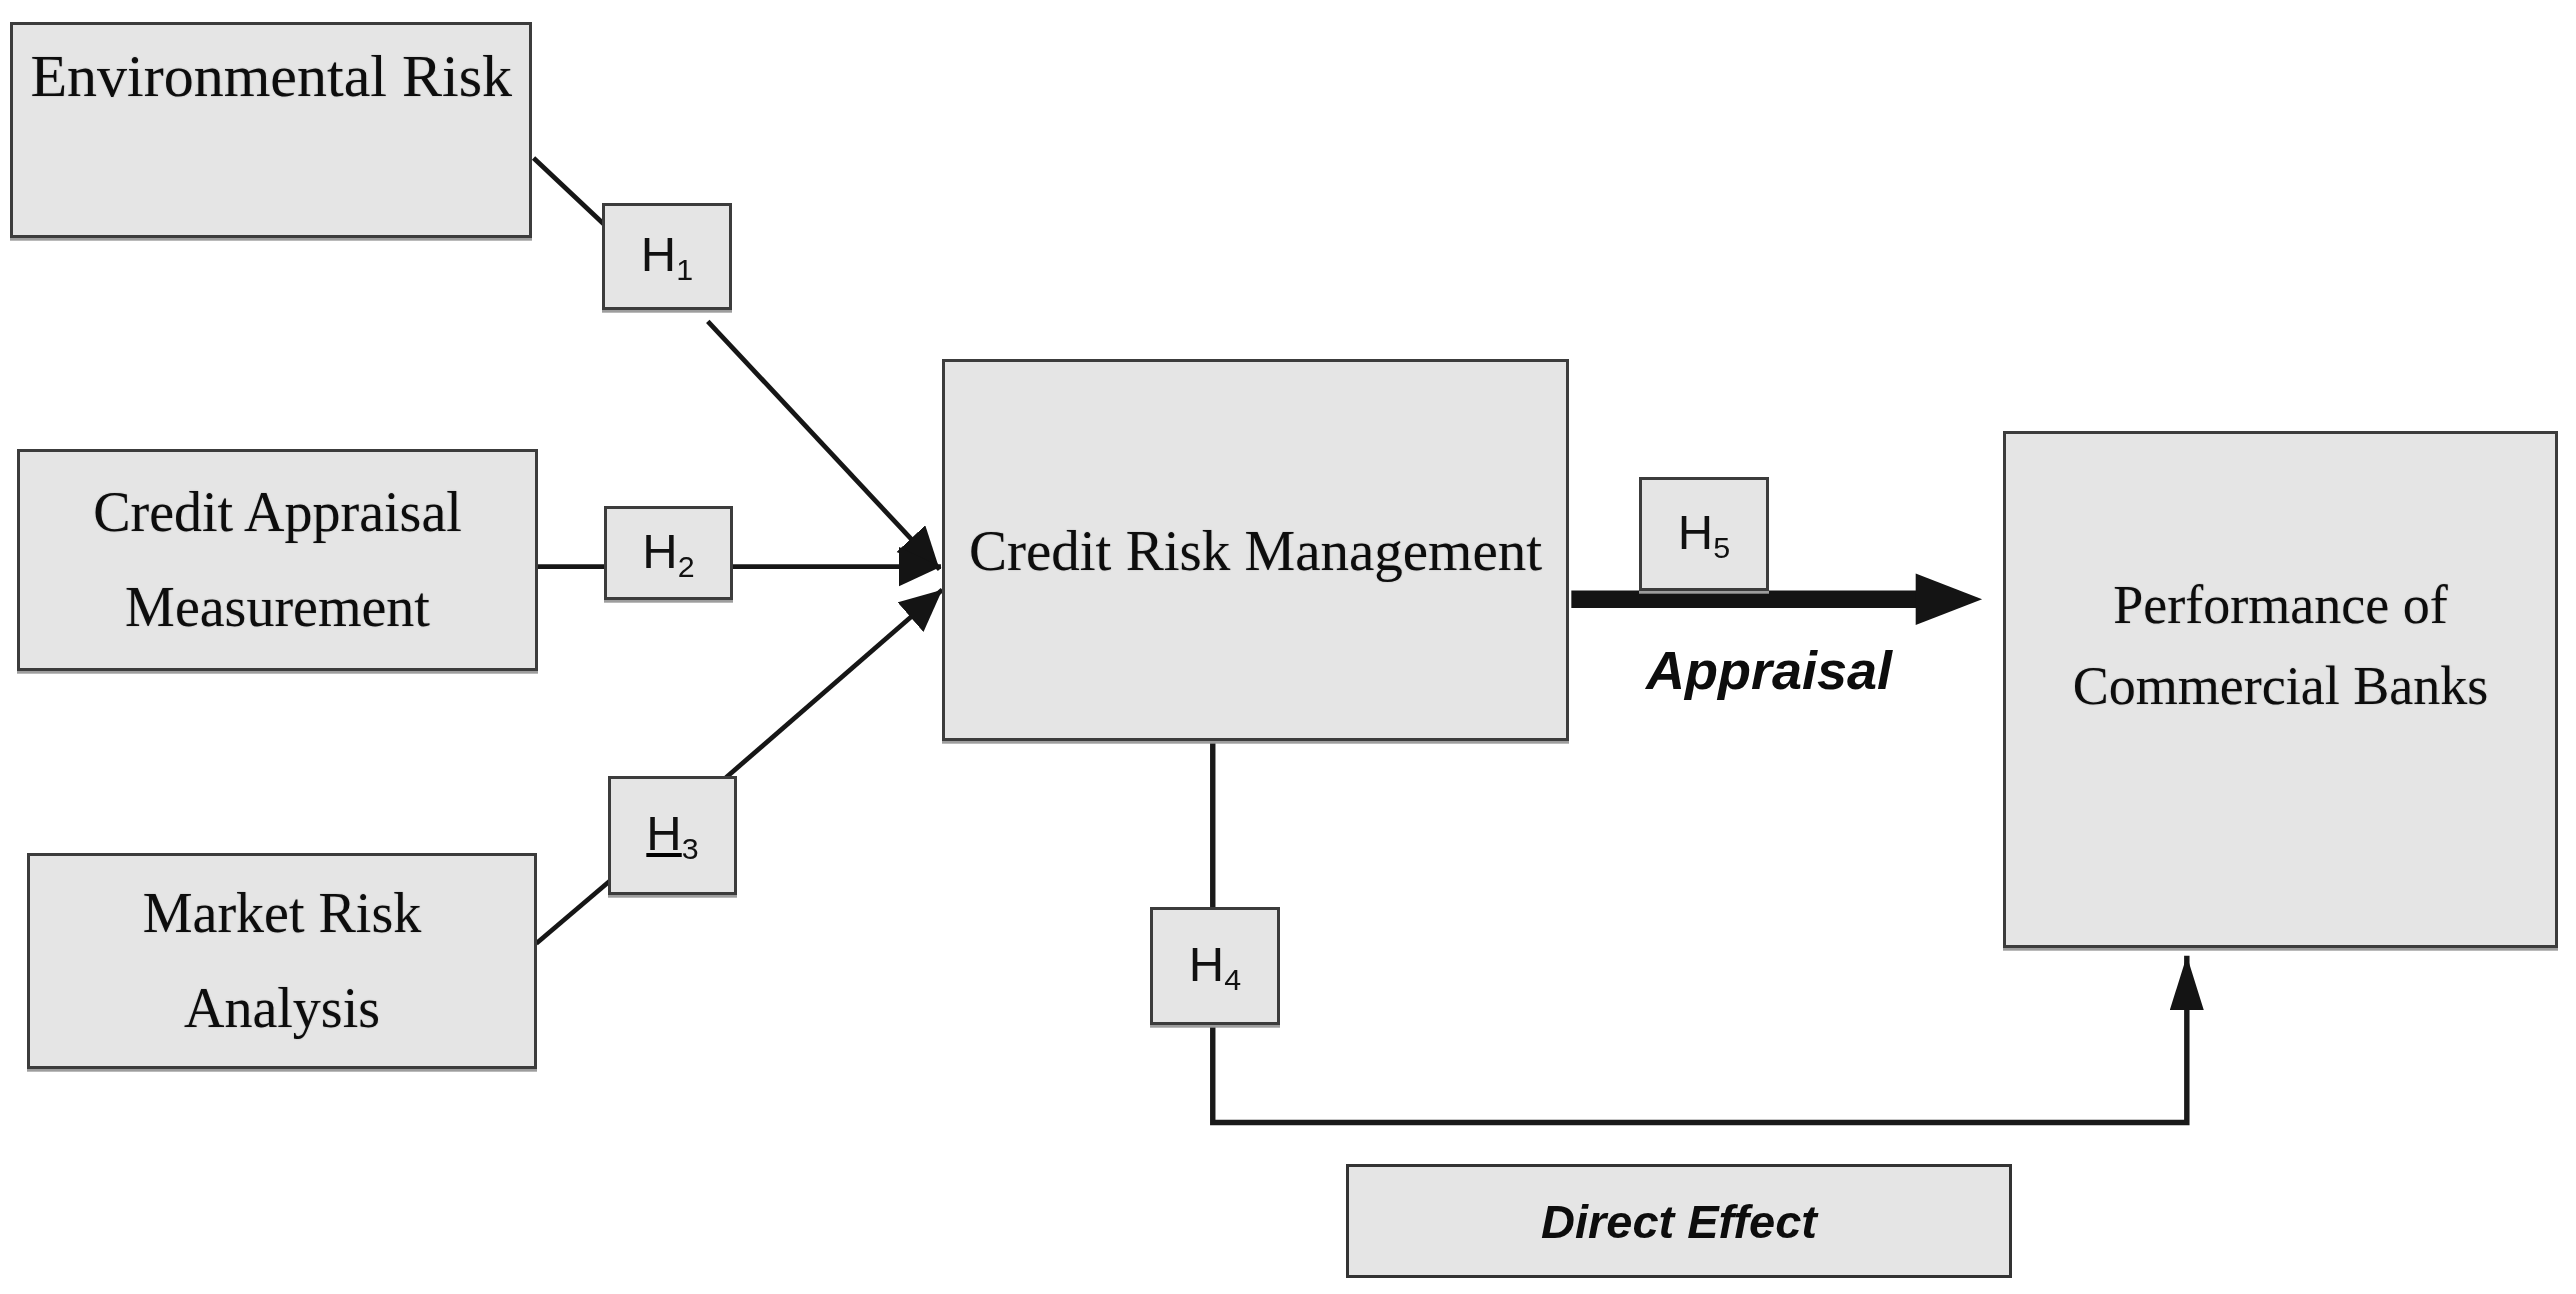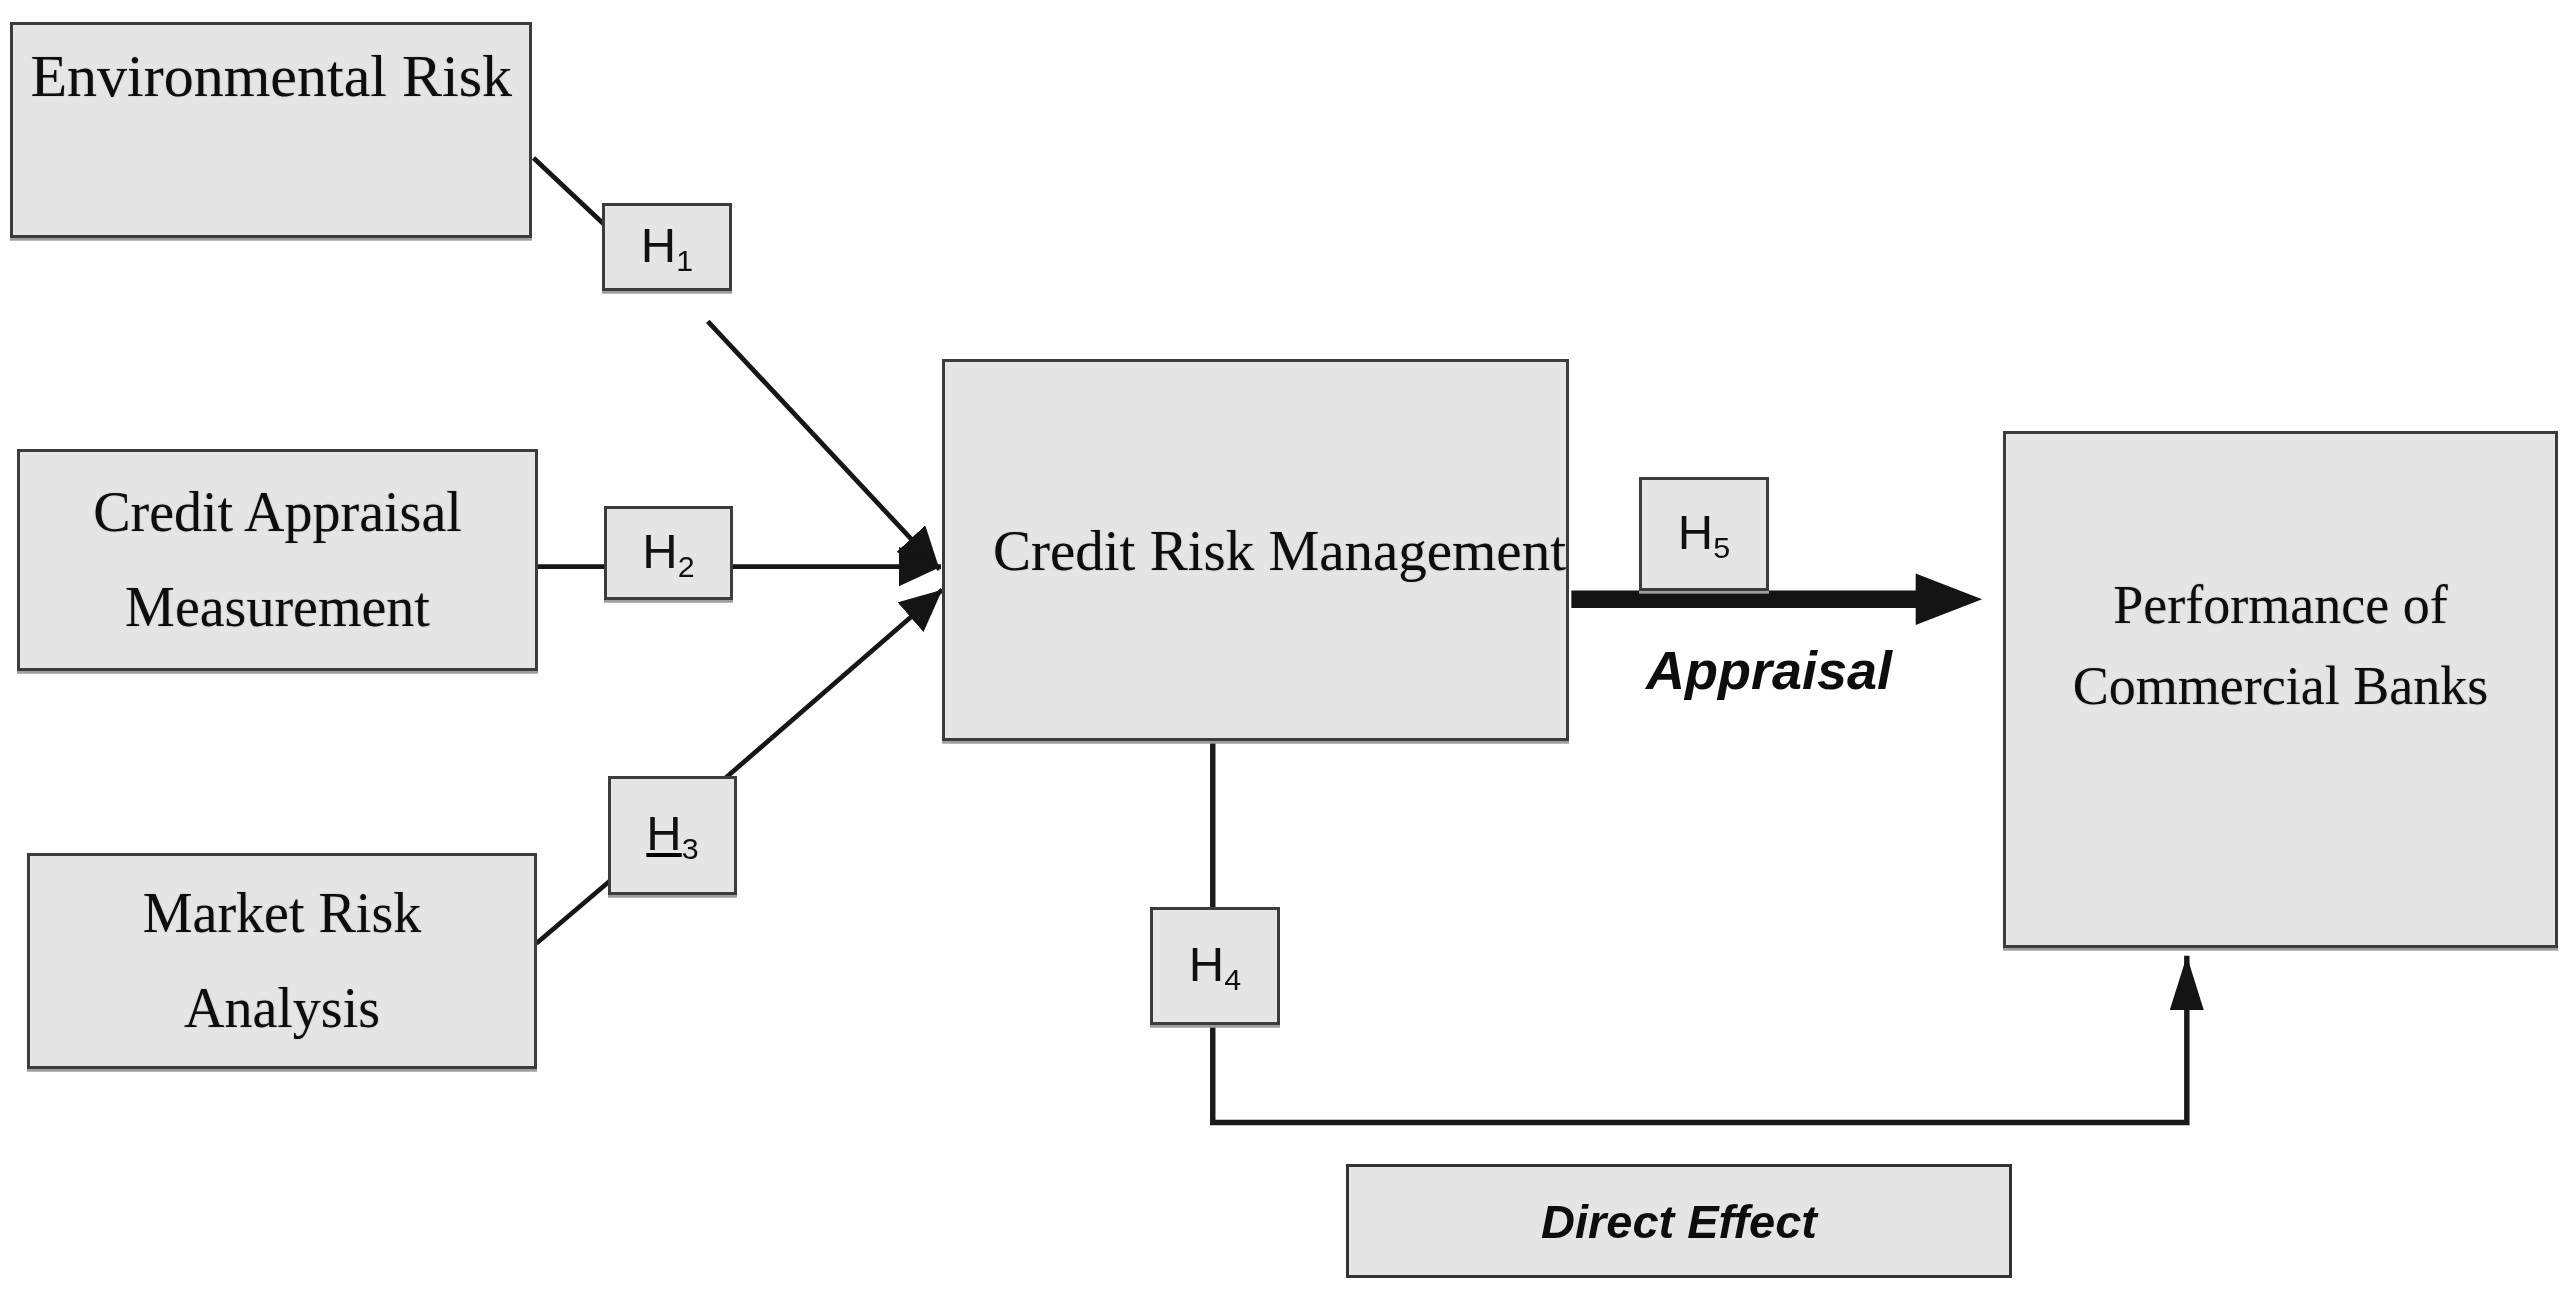--- a/index.html
+++ b/index.html
@@ -63,27 +63,27 @@
   
   #box-env   { left: 10.2px;   top: 22.4px;   width: 522px; height: 216px; justify-content: flex-start; padding-top: 16.3px; }
   #box-env .lbl { font-size: 60px; }
 
   #box-ca    { left: 17px;   top: 449px;  width: 521px; height: 222px; }
   #box-ca .lbl { font-size: 56px; line-height: 1.7; }
 
   #box-mr    { left: 27px;   top: 853px; width: 510px; height: 216px; }
   #box-mr .lbl { font-size: 56px; line-height: 1.7; }
 
-  #box-crm   { left: 942px; top: 359px;  width: 627px; height: 382px; align-items: flex-end; }
+  #box-crm   { left: 942px; top: 359px;  width: 627px; height: 382px; }
   #box-crm .lbl { font-size: 57px; }
 
   #box-perf  { left: 2003px; top: 431px;  width: 555px; height: 517px; padding-bottom: 88px; }
   #box-perf .lbl { font-size: 54px; line-height: 1.5; }
 
-  #box-h1 { left: 602px;  top: 203px;  width: 130px; height: 88px; text-align: right; }
+  #box-h1 { left: 602px;  top: 203px;  width: 130px; height: 107px; text-align: right; }
   #box-h2 { left: 604px;  top: 506px;  width: 129px; height: 94px; }
   #box-h3 { left: 608px;  top: 776px; width: 129px; height: 119px; text-decoration: underline; }
   #box-h4 { left: 1150px; top: 907px; width: 130px; height: 118px; }
   #box-h5 { left: 1639px; top: 477px;  width: 130px; height: 114px; }
 
   #label-mediation {
     position: absolute;
     left: 1559px; top: 636px;
     width: 420px; height: 68px;
     display: flex; align-items: center; justify-content: center;

